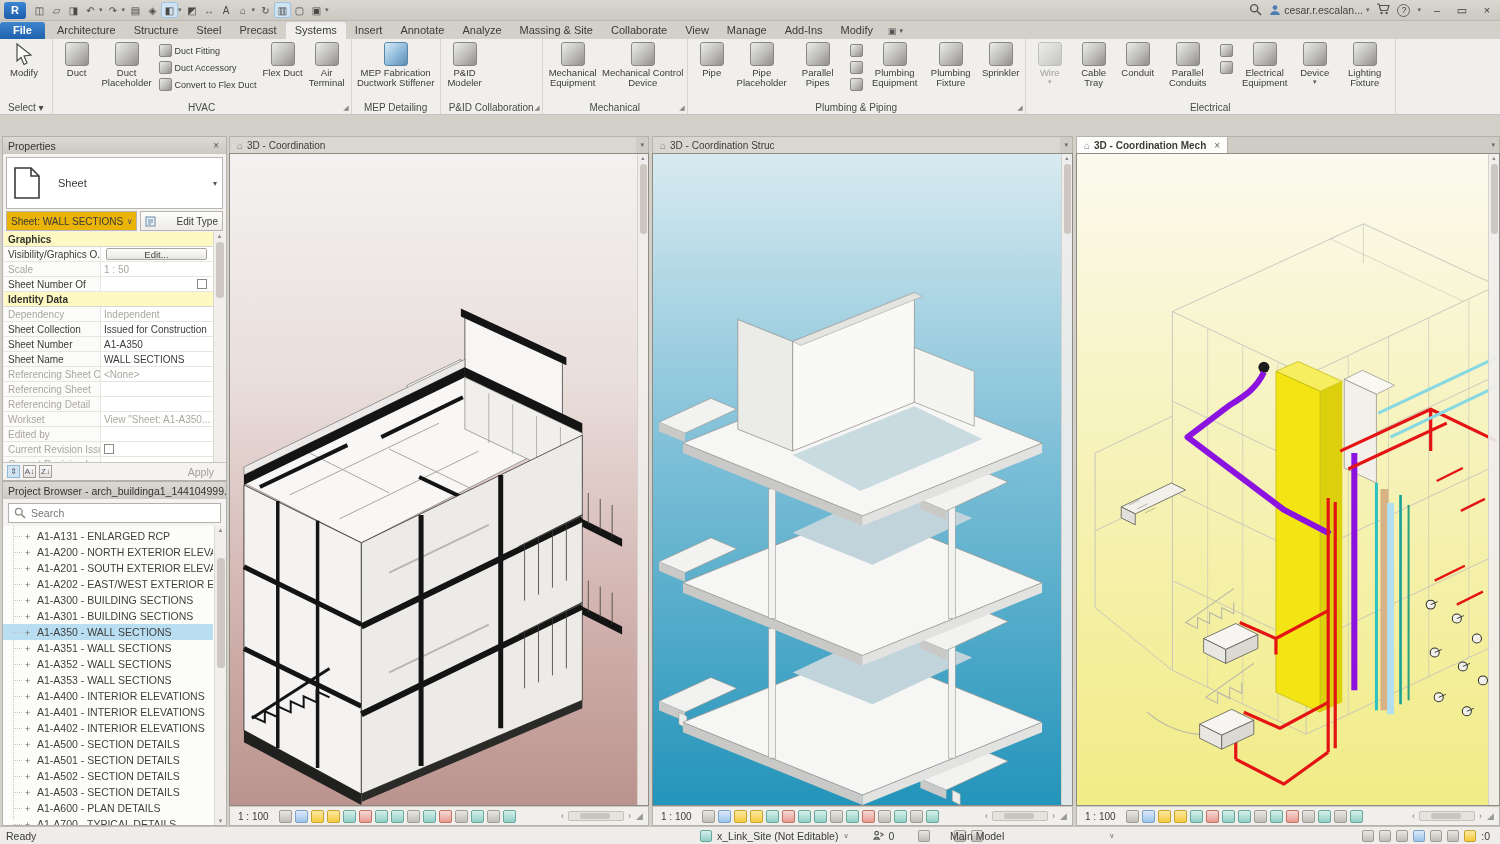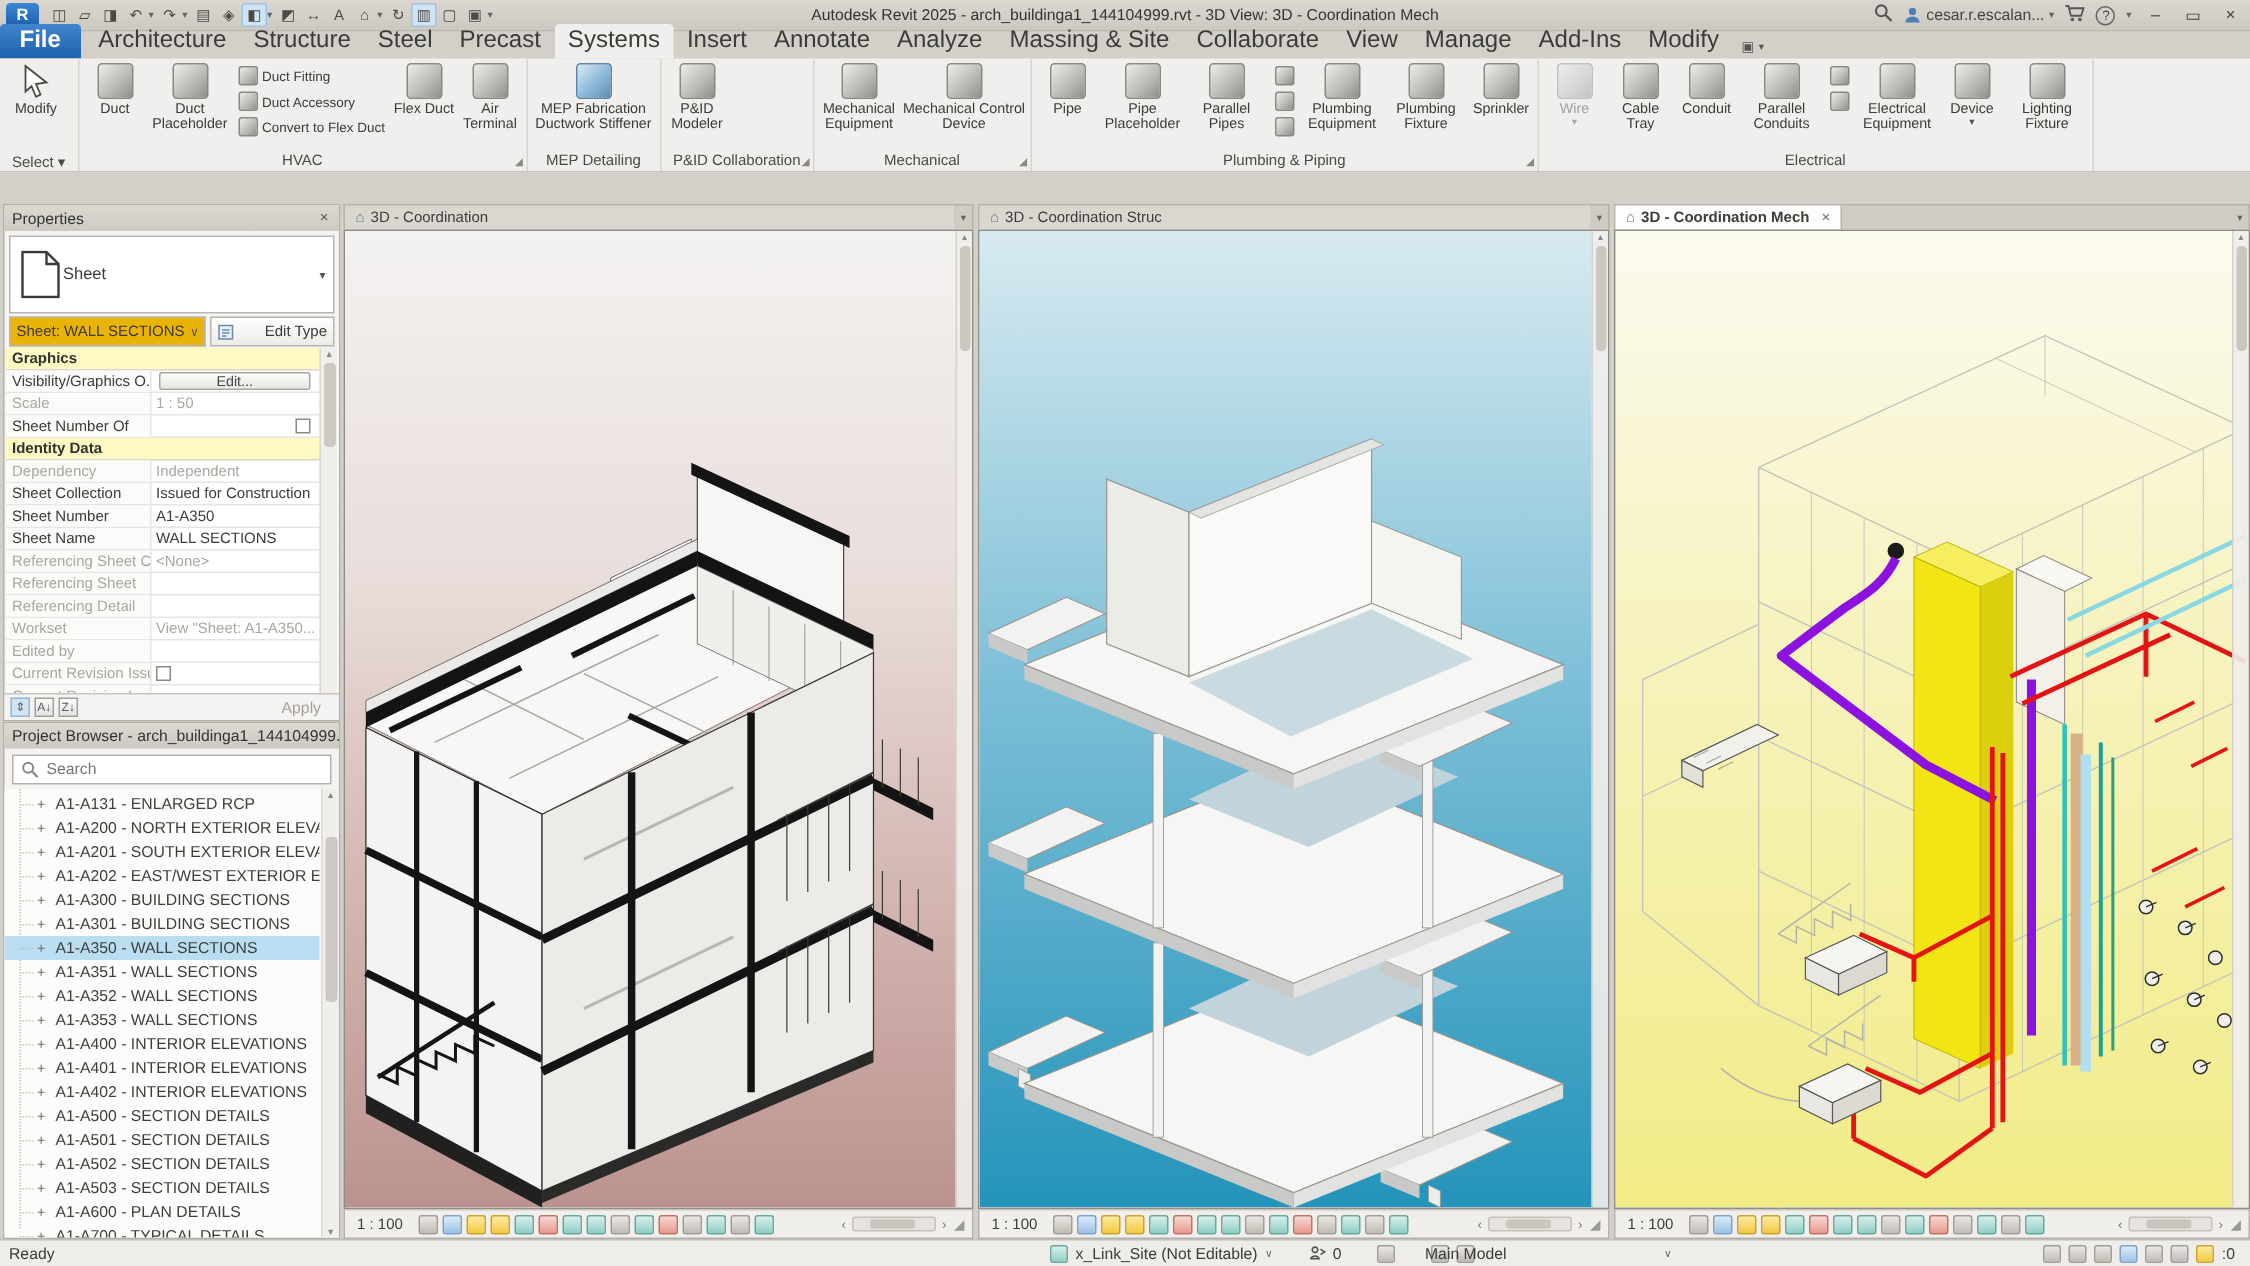--- a/index.html
+++ b/index.html
@@ -13,21 +13,21 @@
 .qicon.hl{background:#cfe3f3;border:1px solid #9fc4e2}
 .qcaret{font-size:7px;color:#666;margin:0 2px 0 0}
 #titlebar .title{position:absolute;left:0;right:0;text-align:center;font-size:10.5px;color:#333;pointer-events:none}
 .tright{margin-left:auto;display:flex;align-items:center;gap:7px;z-index:2;color:#444}
 .tuser{display:flex;align-items:center;gap:3px;font-size:10.5px}
 .helpbadge{width:13px;height:13px;border:1px solid #666;border-radius:50%;font-size:9px;display:flex;align-items:center;justify-content:center;color:#444}
 .winbtn{width:18px;text-align:center;color:#3c3c3c;font-size:11px}
 .tinycaret{font-size:7px;color:#666}
 
 #tabrow{position:absolute;top:21px;left:0;right:0;height:18px;display:flex;align-items:flex-end;background:#d3d0ca}
-.rtab{padding:2px 9px 3px;font-size:16px;color:#3b3b38;border-radius:3px 3px 0 0;white-space:nowrap}
+.rtab{padding:2px 9px 3px;font-size:11px;color:#3b3b38;border-radius:3px 3px 0 0;white-space:nowrap}
 .rtab.file{background:linear-gradient(#3f86cd,#1e61ad);color:#fff;padding:2px 13px 3px;margin-right:3px;font-weight:bold}
 .rtab.active{background:#f0efed}
 .ribtoggle{font-size:9px;color:#555;padding:0 6px 3px;display:flex;gap:3px;align-items:center}
 
 #ribbon{position:absolute;top:39px;left:0;right:0;height:76px;background:#f0efed;border-bottom:1px solid #c6c3bd;display:flex;align-items:stretch;overflow:hidden}
 .rpanel{display:flex;flex-direction:column;border-right:1px solid #d8d5d0;position:relative;flex:none}
 .rpanel-body{flex:1;display:flex;align-items:flex-start;padding:1px 2px;gap:0}
 .rpanel-label{height:14px;font-size:10px;color:#4a4a46;text-align:center;padding:1px 8px;white-space:nowrap}
 .pl-exp{position:absolute;right:2px;bottom:2px;font-size:7px;color:#8a8880}
 .rbtn{display:flex;flex-direction:column;align-items:center;width:44px;padding:2px 1px 0;font-size:9.5px;line-height:10px;text-align:center;color:#3b3b38;border-radius:2px;height:60px;overflow:hidden;cursor:default}
@@ -41,21 +41,21 @@
 .ric-blue{background:linear-gradient(135deg,#d9ebf7,#8db9da 55%,#5d8cb0);border-color:#5a86a8}
 .ric-modify{background:none;border:none}
 .rsmallcol{display:flex;flex-direction:column;gap:2px;padding:3px 2px 0}
 .rsmall{display:flex;align-items:center;gap:3px;font-size:9px;height:15px;padding:0 2px;color:#3b3b38;white-space:nowrap;border-radius:2px}
 
 .dock{position:absolute;left:2px;width:225px;background:#f4f3f2;border:1px solid #b4b1ab;display:flex;flex-direction:column}
 #properties{top:136px;height:345px}
 #browser{top:481px;height:345px}
 .dockhdr{height:17px;background:linear-gradient(#dcd9d3,#ccc9c3);display:flex;align-items:center;padding:0 5px;font-size:10.5px;color:#333;flex:none;white-space:nowrap;overflow:hidden}
 .dockhdr .x{margin-left:auto;color:#555;font-size:10px;padding:0 2px}
-.typesel{height:52px;background:#fff;border:1px solid #b8b5b0;margin:3px 3px 2px;display:flex;align-items:center;gap:2px;padding:0 7px;position:relative;flex:none}
+.typesel{height:52px;background:#fff;border:1px solid #b8b5b0;margin:3px 3px 2px;display:flex;align-items:center;gap:18px;padding:0 7px;position:relative;flex:none}
 .typesel .caret{position:absolute;right:5px;font-size:8px;color:#555}
 .instrow{height:20px;margin:0 3px 1px;display:flex;gap:3px;flex:none}
 .instsel{flex:1;border:1px solid #b8b5b0;background:#eab308;display:flex;align-items:center;font-size:10px;padding:0 4px;white-space:nowrap;overflow:hidden}
 .instsel .caret{margin-left:auto;font-size:8px;color:#555}
 .edittype{border:1px solid #b8b5b0;background:linear-gradient(#fefefe,#ecebe8);display:flex;align-items:center;gap:20px;padding:0 4px;font-size:10px;white-space:nowrap}
 #props{flex:1;overflow:hidden;position:relative;background:#fff;margin:0 1px}
 .prow{display:flex;height:15px;border-bottom:1px solid #e7e5e2;font-size:10px;align-items:center;padding-right:13px}
 .plabel{width:97px;padding:0 4px;border-right:1px solid #e7e5e2;white-space:nowrap;overflow:hidden;color:#3b3b38;flex:none;height:100%;display:flex;align-items:center;background:#fbfbfa}
 .pvalue{flex:1;padding:0 3px;white-space:nowrap;overflow:hidden;color:#3b3b38;display:flex;align-items:center;height:100%}
 .prow.disabled .plabel,.prow.disabled .pvalue{color:#aba79f}
@@ -143,21 +143,20 @@
       <span class="qicon">↔</span>
       <span class="qicon">A</span>
       <span class="qicon">⌂</span>
       <span class="qcaret">▾</span>
       <span class="qicon">↻</span>
       <span class="qicon hl">▥</span>
       <span class="qicon">▢</span>
       <span class="qicon">▣</span>
       <span class="qcaret">▾</span>
     </div>
-  <div class="title">Autodesk Revit 2025 - arch_buildinga1_144104999.rvt - 3D View: 3D - Coordination Mech</div>
   <div class="tright">
     <span><svg width="13" height="13" viewBox="0 0 13 13">
           <circle cx="5.2" cy="5.2" r="3.6" fill="none" stroke="#555" stroke-width="1.4"></circle>
           <path d="M8 8 L12 12" stroke="#555" stroke-width="1.6"></path>
         </svg></span>
     <span class="tuser">
       <svg width="12" height="12" viewBox="0 0 12 12">
           <circle cx="6" cy="3.6" r="2.4" fill="#4d7fb5"></circle>
           <path d="M1.2,11 a4.8,4 0 0 1 9.6,0 z" fill="#4d7fb5"></path>
         </svg>

